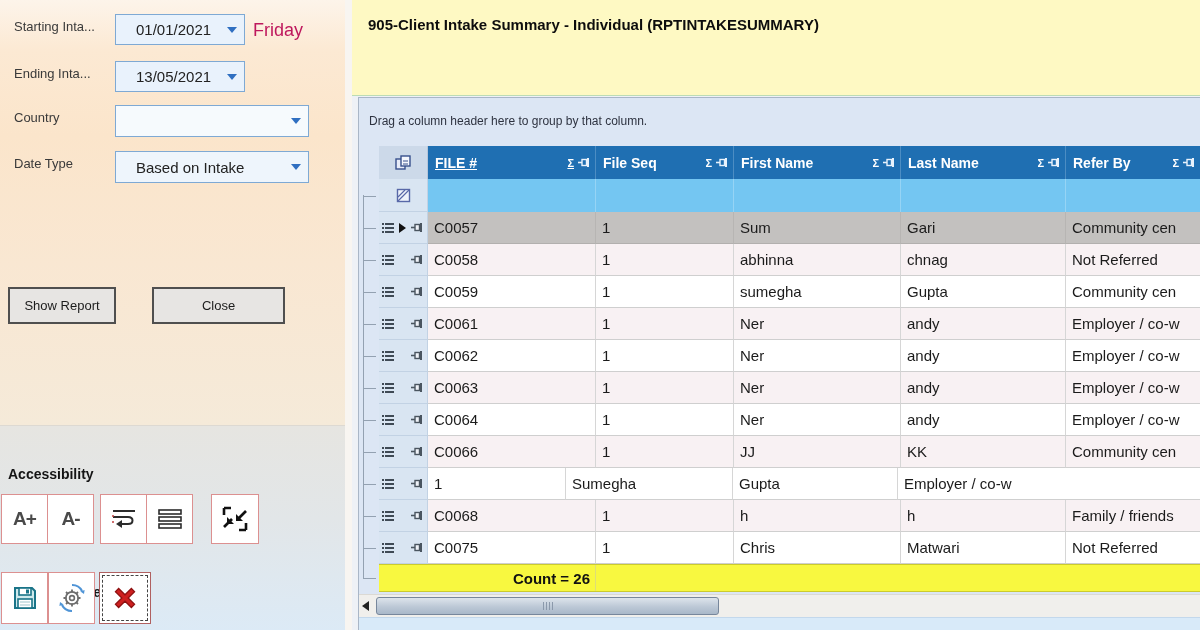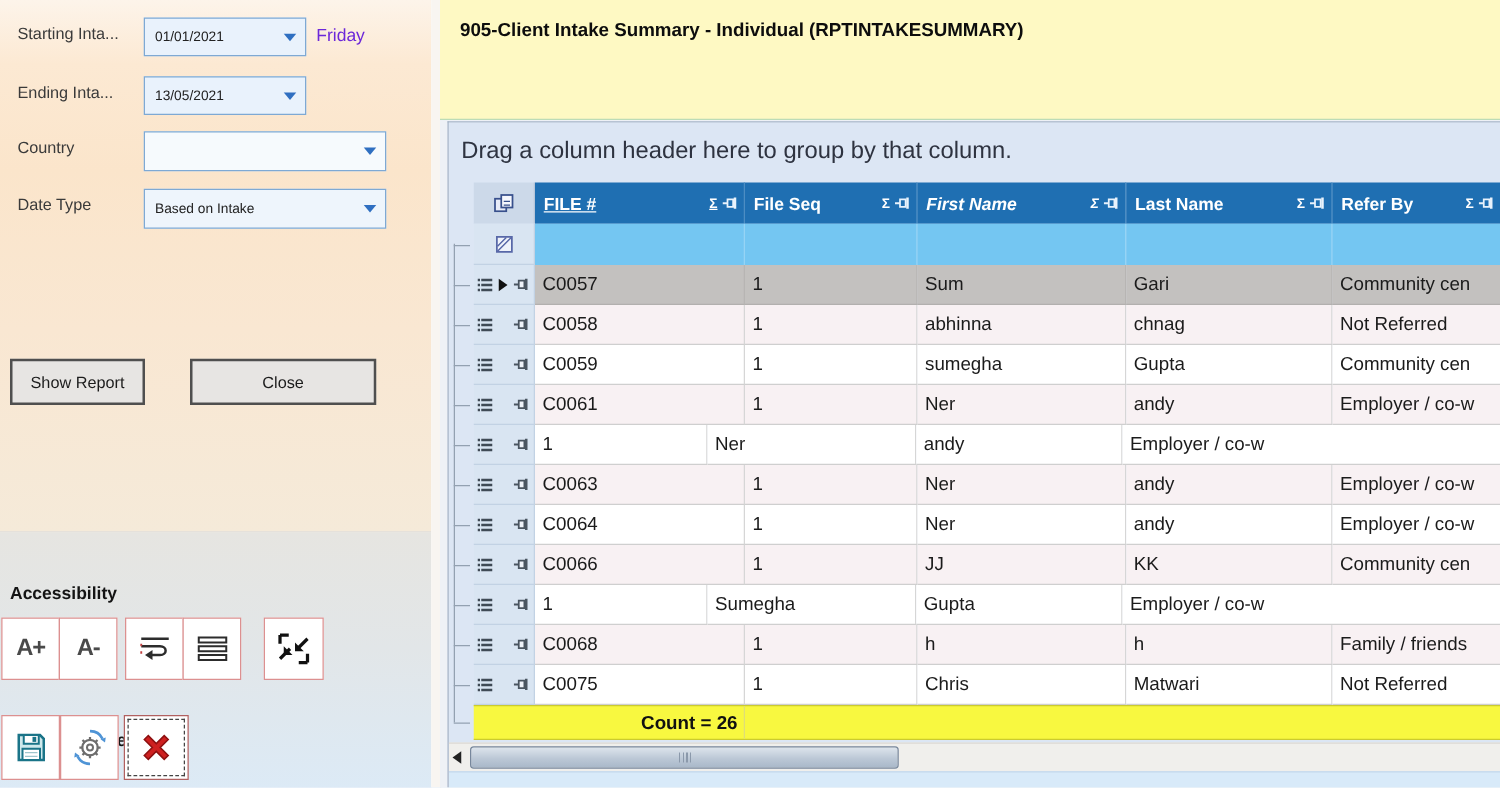--- a/index.html
+++ b/index.html
@@ -7,43 +7,43 @@
        font-family:"Liberation Sans",sans-serif;background:#fff}
   
   #sidebar{position:absolute;left:0;top:0;width:345px;height:630px}
   .sb-top{position:absolute;left:0;top:0;width:100%;height:425px;
           background:linear-gradient(180deg,#fdf4ea 0%,#fce9d3 12%,#fbe5cb 32%,#f9e7d2 62%,#f5ead9 100%)}
   .sb-bottom{position:absolute;left:0;top:425px;width:100%;height:205px;border-top:1px solid #ddd9d2;
           background:linear-gradient(180deg,#e6e5e1 0%,#e2e6e8 45%,#dceaf6 100%)}
   #divider{position:absolute;left:345px;top:0;width:7px;height:630px;background:#f8f5f1;border-right:1px solid #e3e0da}
   .f-label{position:absolute;left:14px;font-size:13px;color:#3a3a3a}
   .field{position:absolute;box-sizing:border-box;border:1px solid #7ea9d4;display:flex;align-items:center}
-  .field .val{flex:1;padding-left:8px;font-size:11px;color:#222;white-space:nowrap;overflow:hidden}
+  .field .val{flex:1;padding-left:20px;font-size:15px;color:#222;white-space:nowrap;overflow:hidden}
   .dd-arrow{width:0;height:0;border-left:5px solid transparent;border-right:5px solid transparent;
             border-top:6px solid #2f6fc1;margin-right:7px}
   .date-f{left:115px;width:130px;height:31px;background:#e9f2fc}
   .combo-f{left:115px;width:194px;height:32px;background:#f6fafd}
-  .weekday{position:absolute;left:253px;top:20px;font-size:14px;color:#6d28d9}
+  .weekday{position:absolute;left:253px;top:20px;font-size:18px;color:#be185d}
   .sb-btn{position:absolute;top:287px;height:37px;background:#e7e5e3;border:2px solid #4f4f4f;
           font-size:13px;color:#1c1c1c;display:flex;align-items:center;justify-content:center;box-sizing:border-box}
   .sec-title{position:absolute;left:8px;font-size:14px;font-weight:700;color:#141414}
   .icon-btn{position:absolute;background:#fff;border:1px solid #dc9090;box-sizing:border-box;
             display:flex;align-items:center;justify-content:center}
   .acc{top:494px;width:47px;height:50px}
   .rv{top:572px;width:47px;height:52px}
   .fontbtn{font-weight:700;font-size:19px;color:#4a4a4a;letter-spacing:-1px}
   .dashed-sel{outline:1px dashed #444;outline-offset:-4px}
   
   #main{position:absolute;left:352px;top:0;width:848px;height:630px;background:#eef1f6}
   .green-hdr{position:absolute;left:0;top:0;right:0;height:95px;background:#fef9c3;border-bottom:1px solid #bcdcb6}
   .rpt-title{position:absolute;left:16px;top:16px;font-size:15px;font-weight:700;color:#0d0d0d}
   .grid-panel{position:absolute;left:6px;top:97px;right:0;bottom:0;background:#dce6f4;
               border-left:1px solid #a9b6c7;border-top:1px solid #a9b6c7;overflow:hidden}
   .group-band{position:absolute;left:0;top:0;right:0;height:46px;background:#dce6f4;display:flex;align-items:center}
-  .group-hint{padding-left:10px;font-size:19px;color:#2e3340}
+  .group-hint{padding-left:10px;font-size:12px;color:#2e3340}
   .grid-inner{position:absolute;left:0;top:46px;right:0;bottom:0}
   .hdr-row{position:absolute;left:20px;right:0;top:2px;height:33px;display:flex}
   .hdr-ind{width:49px;background:#ccd9e9;border-right:1px solid #b6c6da;display:flex;align-items:center;justify-content:center;box-sizing:border-box}
   .hdr-cell{background:#1f6fb2;color:#fff;display:flex;align-items:center;box-sizing:border-box;
             padding:0 5px 0 7px;border-right:1px solid #4c8dc3;overflow:hidden}
   .hdr-label{font-size:14px;font-weight:700;white-space:nowrap}
   .hdr-sp{flex:1}
   .hdr-sum{font-size:11px;font-weight:700;margin-right:4px}
   .filter-row{position:absolute;left:4px;right:0;top:35px;height:33px;display:flex}
   .tree-cell{width:16px;position:relative;flex:none}
@@ -104,21 +104,21 @@
     <div class="dd-arrow"></div>
   </div>
 
   <div class="f-label" style="top:156px">Date Type</div>
   <div class="field combo-f" style="top:151px;background:#eef5fc">
     <div class="val">Based on Intake</div>
     <div class="dd-arrow"></div>
   </div>
 
   <button class="sb-btn" style="left:8px;width:108px">Show Report</button>
-  <button class="sb-btn" style="left:152px;width:149px">Close</button>
+  <button class="sb-btn" style="left:152px;width:133px">Close</button>
 
   <div class="sec-title" style="top:466px">Accessibility</div>
 
   <div class="icon-btn acc fontbtn" style="left:1px">A+</div>
   <div class="icon-btn acc fontbtn" style="left:47px">A-</div>
   <div class="icon-btn acc" style="left:100px">
     <svg width="28" height="24" viewBox="0 0 28 24">
       <path d="M3 4 H25" stroke="#2c2c2c" stroke-width="2" fill="none"></path>
       <path d="M3 10 H18 C24 10 24 17 18 17 H10" stroke="#2c2c2c" stroke-width="2" fill="none"></path>
       <path d="M12 13 L6 17 L12 21 Z" fill="#2c2c2c"></path>
@@ -208,21 +208,21 @@
           <div class="hdr-cell" style="width: 138px;">
     <span class="hdr-label">File Seq</span>
     <span class="hdr-sp"></span>
     <span class="hdr-sum">Σ</span>
     <svg width="12" height="11" viewBox="0 0 12 11">
       <path d="M0 5.5 H4" stroke="#e8f2fc" stroke-width="1.6"></path>
       <rect x="4" y="2.5" width="4.5" height="6" fill="none" stroke="#e8f2fc" stroke-width="1.4"></rect>
       <rect x="9" y="1" width="2" height="9" fill="#e8f2fc"></rect>
     </svg>
   </div>
-          <div class="hdr-cell" style="width: 167px; font-style: italic;">
+          <div class="hdr-cell" style="width: 167px;">
     <span class="hdr-label">First Name</span>
     <span class="hdr-sp"></span>
     <span class="hdr-sum">Σ</span>
     <svg width="12" height="11" viewBox="0 0 12 11">
       <path d="M0 5.5 H4" stroke="#e8f2fc" stroke-width="1.6"></path>
       <rect x="4" y="2.5" width="4.5" height="6" fill="none" stroke="#e8f2fc" stroke-width="1.4"></rect>
       <rect x="9" y="1" width="2" height="9" fill="#e8f2fc"></rect>
     </svg>
   </div>
           <div class="hdr-cell" style="width: 165px;">
@@ -381,20 +381,21 @@
                   <rect x="3" y="9" width="9" height="2"></rect>
         </g>
       </svg>
       <span class="sel-arrow" style="visibility: hidden;"></span>
       <svg width="12" height="11" viewBox="0 0 12 11">
         <path d="M0 5.5 H4" stroke="#4a5560" stroke-width="1.6"></path>
         <rect x="4" y="2.5" width="4.5" height="6" fill="#eef2f8" stroke="#4a5560" stroke-width="1.4"></rect>
         <rect x="9" y="1" width="2" height="9" fill="#4a5560"></rect>
       </svg>
     </div>
+    <div class="cell c-file">C0062</div>
     <div class="cell c-seq">1</div>
     <div class="cell c-first">Ner</div>
     <div class="cell c-last">andy</div>
     <div class="cell c-refer">Employer / co-w</div>
   </div>
           <div class="data-row alt">
     <div class="tree-cell"></div>
     <div class="row-ind">
       <svg width="12" height="12" viewBox="0 0 12 12">
         <g fill="#3f4a55">

